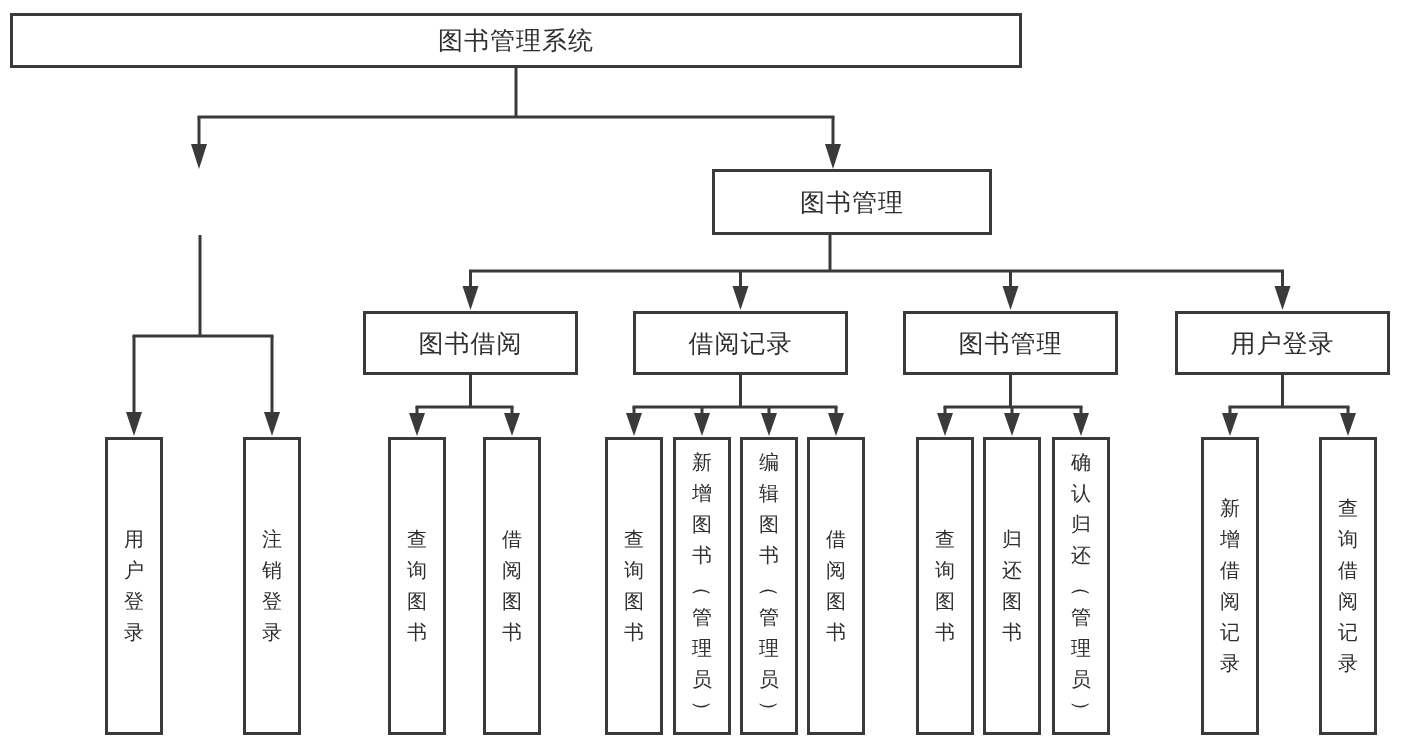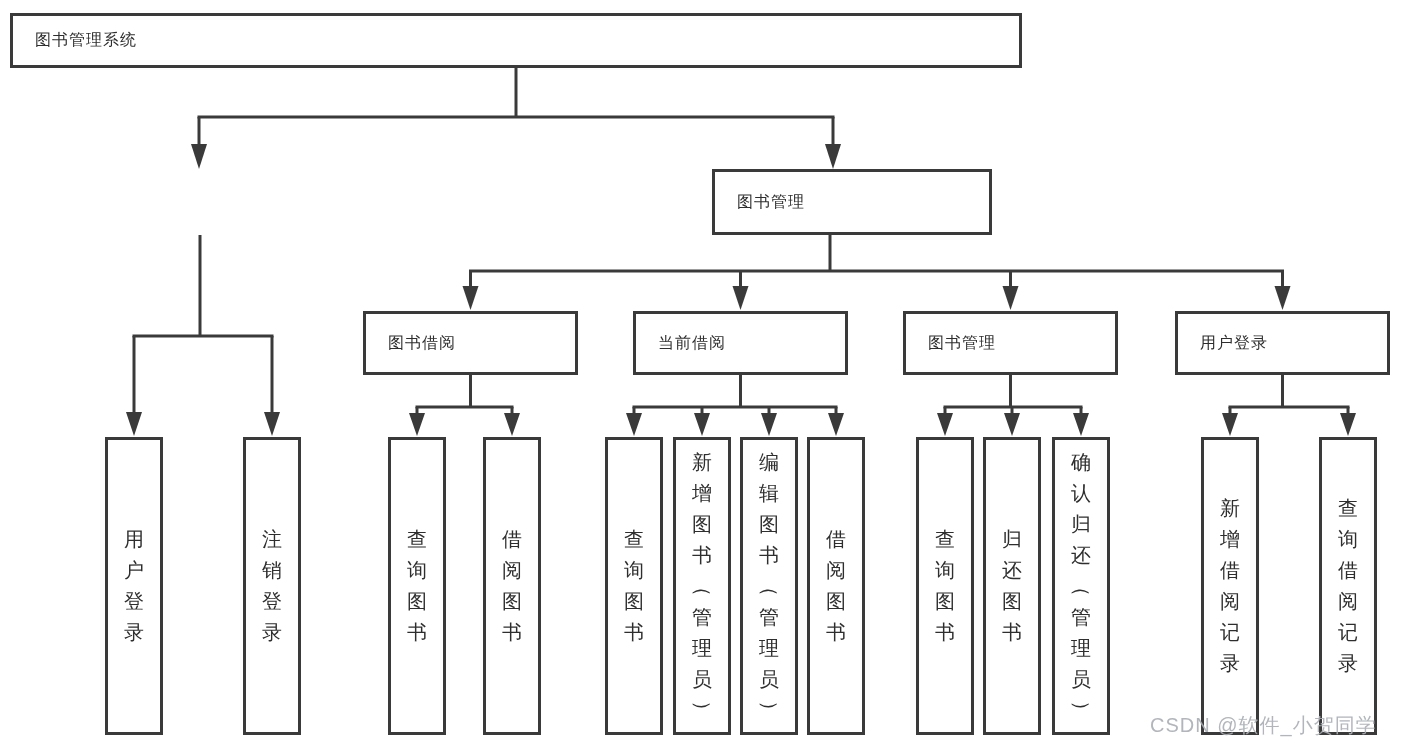--- a/index.html
+++ b/index.html
@@ -15,26 +15,25 @@
     width:1405px;height:747px;
     background:var(--bg);
     overflow:hidden;
   }
   .stage svg.connectors{position:absolute;left:0;top:0;z-index:1;}
   .node{
     position:absolute;
     background:#fff;
     border:3px solid var(--line);
     box-sizing:border-box;
-    display:flex;align-items:center;
+    display:flex;align-items:center;justify-content:center;
     color:var(--text);
-    font-size:16px;
+    font-size:25px;
     letter-spacing:1px;
     z-index:2;
-    padding-left:22px;
   }
   .node-root  {left:10px;  top:13px;  width:1012px;height:55px;}
   .node-l1a   {left:82px;  top:169px; width:236px; height:66px;}
   .node-l1b   {left:712px; top:169px; width:280px; height:66px;}
   .node-l2    {top:311px; width:215px; height:64px;}
   .leaf{
     position:absolute;
     top:437px;width:58px;height:298px;
     background:#fff;
     border:3px solid var(--line);
@@ -130,21 +129,21 @@
   </div>
 
   <div class="node node-l1b">
     <span>图书管理</span>
   </div>
 
   <div class="node node-l2" style="left:363px;">
     <span>图书借阅</span>
   </div>
   <div class="node node-l2" style="left:633px;">
-    <span>当前借阅</span>
+    <span>借阅记录</span>
   </div>
   <div class="node node-l2" style="left:903px;">
     <span>图书管理</span>
   </div>
   <div class="node node-l2" style="left:1175px;">
     <span>用户登录</span>
   </div>
 
   <div class="leaf" style="left:105px;">
     <div class="vtext">
@@ -267,14 +266,13 @@
     <div class="vtext">
         <span class="vchar">查</span>
         <span class="vchar">询</span>
         <span class="vchar">借</span>
         <span class="vchar">阅</span>
         <span class="vchar">记</span>
         <span class="vchar">录</span>
       </div>
   </div>
 
-  <div class="watermark">CSDN @软件_小贺同学</div>
 </div>
 
 </body></html>

